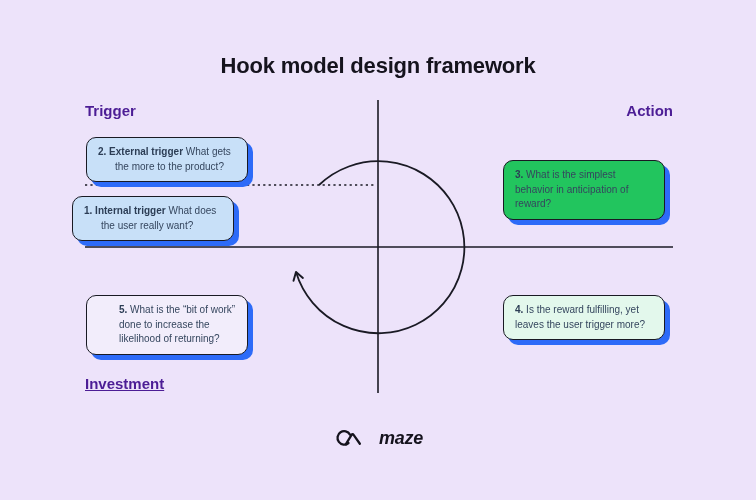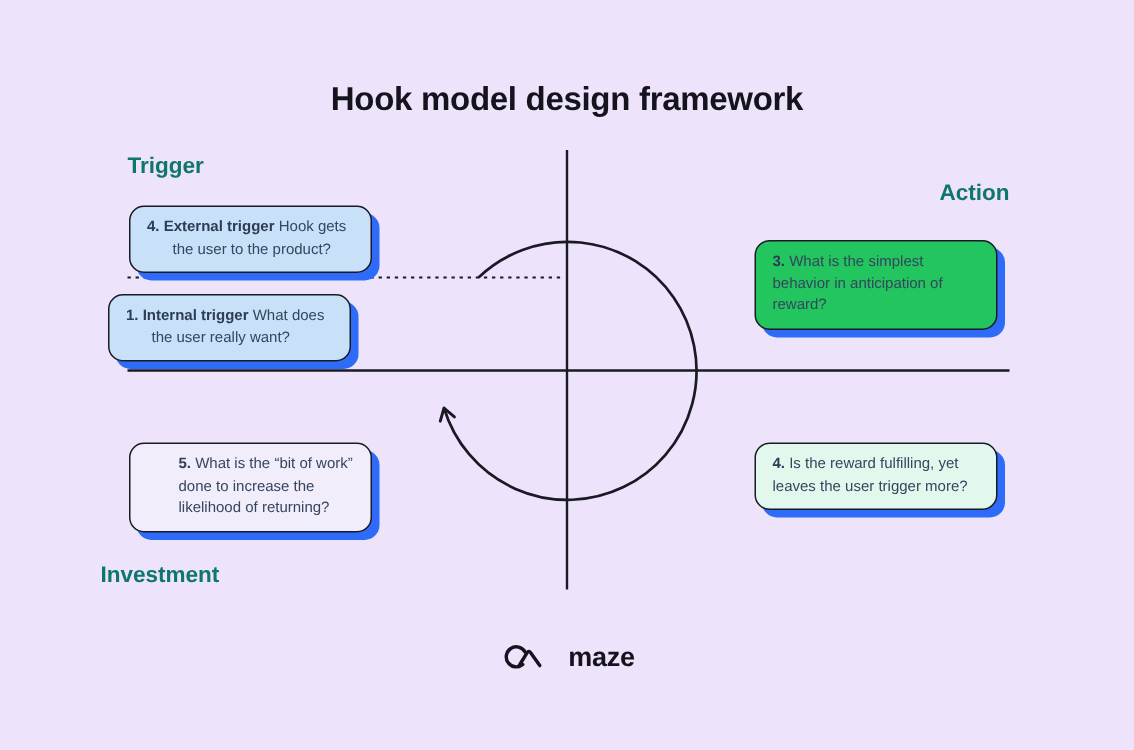--- a/index.html
+++ b/index.html
@@ -8,25 +8,25 @@
     background:#EDE3FA; overflow:hidden;
     font-family:"Liberation Sans", sans-serif;
     color:#15131D;
   }
   .title {
     position:absolute; top:53px; left:0; width:756px;
     text-align:center; font-size:22px; font-weight:bold;
     letter-spacing:-0.2px; color:#15131D;
   }
   .quad {
-    position:absolute; font-size:15px; font-weight:bold; color:#0f766e;
+    position:absolute; font-size:15px; font-weight:bold; color:#4c1d95;
   }
   .quad.tl { left:85px;  top:102px; }
-  .quad.tr { right:83px; top:120px; }
-  .quad.bl { left:67px;  top:375px; }
+  .quad.tr { right:83px; top:102px; }
+  .quad.bl { left:85px;  top:375px;text-decoration:underline; }
   .quad.br { right:83px; top:375px; }
 
   svg.diagram { position:absolute; left:0; top:0; }
   .ink { stroke:#1A1A24; }
 
   .card {
     position:absolute; width:162px; min-height:38px; box-sizing:border-box;
     border:1.5px solid #191A23; border-radius:10px;
     box-shadow:5px 5px 0 0 #2D6BF8;
     display:flex; align-items:center; padding:7px 11px;
@@ -35,21 +35,21 @@
   .card p b { font-weight:bold; color:#2C3D55; }
   .card.hang p { padding-left:17px; text-indent:-17px; }
   .card-1 { left:72px;  top:196px; }
   .card-2 { left:86px;  top:137px; }
   .card-3 { left:503px; top:160px; }
   .card-4 { left:503px; top:295px; }
   .card-5 { left:86px;  top:295px; }
 
   .logo {
     position:absolute; left:50%; top:427px; transform:translateX(-50%);
-    display:flex; align-items:center; gap:16px;
+    display:flex; align-items:center; gap:16px;font-style:italic;
   }
   .logo-word { font-size:18px; font-weight:bold; letter-spacing:-0.2px; color:#15131D; }
 </style>
 </head>
 <body>
 
 <div class="canvas" style="background-color: rgb(237, 227, 250);">
 
   <div class="title">Hook model design framework</div>
 
@@ -63,21 +63,21 @@
         <path d="M2,1.5 L7.5,5 L2,8.5" fill="none" stroke="#1A1A24" stroke-width="1.4" stroke-linecap="round" stroke-linejoin="round"></path>
       </marker>
     </defs>
     <line class="ink" x1="378" y1="100" x2="378" y2="393" stroke-width="1.6"></line>
     <line class="ink" x1="85" y1="247" x2="673" y2="247" stroke-width="1.6"></line>
     <line class="ink" x1="85" y1="185" x2="375" y2="185" stroke-width="1.3" stroke-dasharray="2.2 3.2"></line>
     <path class="ink" d="M 319 185 A 86 86 0 1 1 296 272" fill="none" stroke-width="1.8" marker-end="url(#arrowhead)"></path>
   </svg>
 
   <div class="card card-2 hang" style="background-color: rgb(200, 224, 248);">
-    <p><b>4. External trigger</b><span> Hook gets the user to the product?</span></p>
+    <p><b>2. External trigger</b><span> What gets the more to the product?</span></p>
   </div>
 
   <div class="card card-1 hang" style="background-color: rgb(200, 224, 248);">
     <p><b>1. Internal trigger</b><span> What does the user really want?</span></p>
   </div>
 
   <div class="card card-3" style="background-color: #22c55e;">
     <p><b>3.</b><span> What is the simplest behavior in anticipation of reward?</span></p>
   </div>
 

